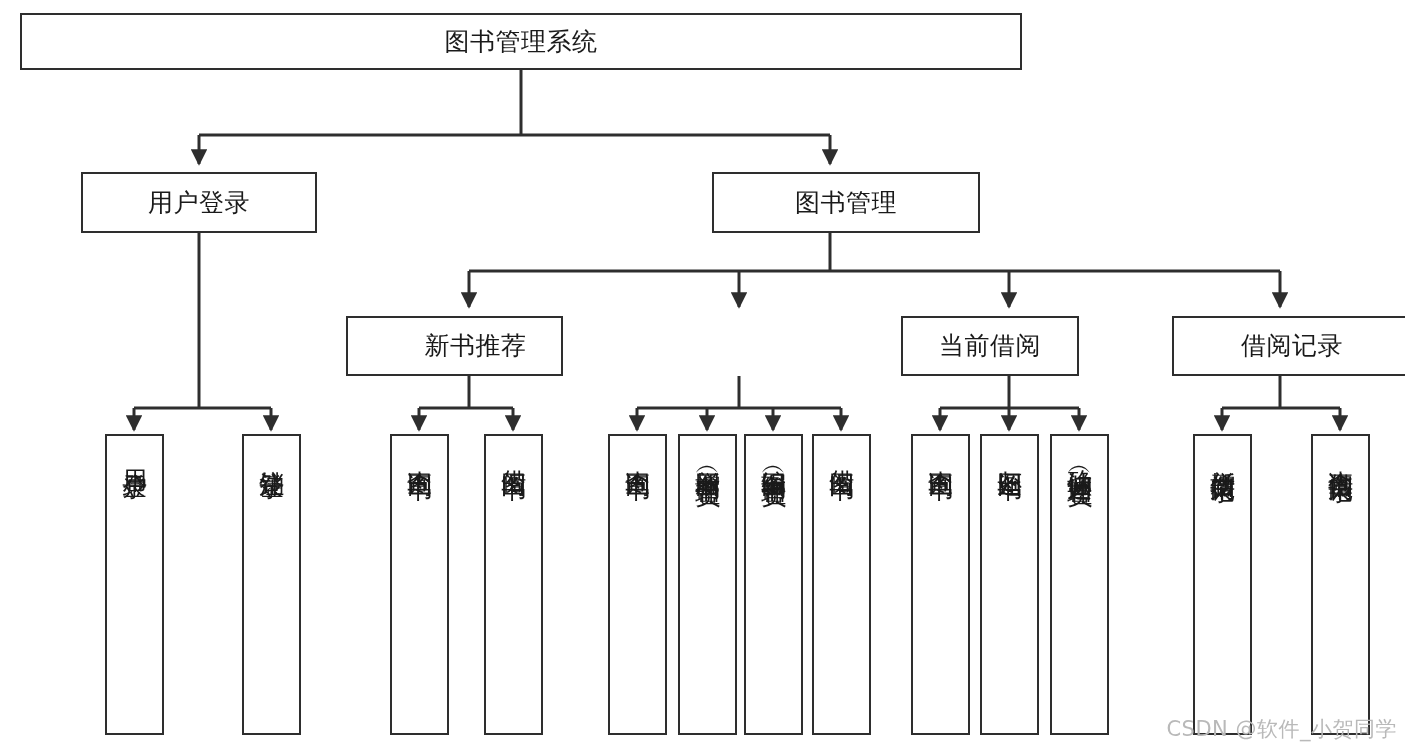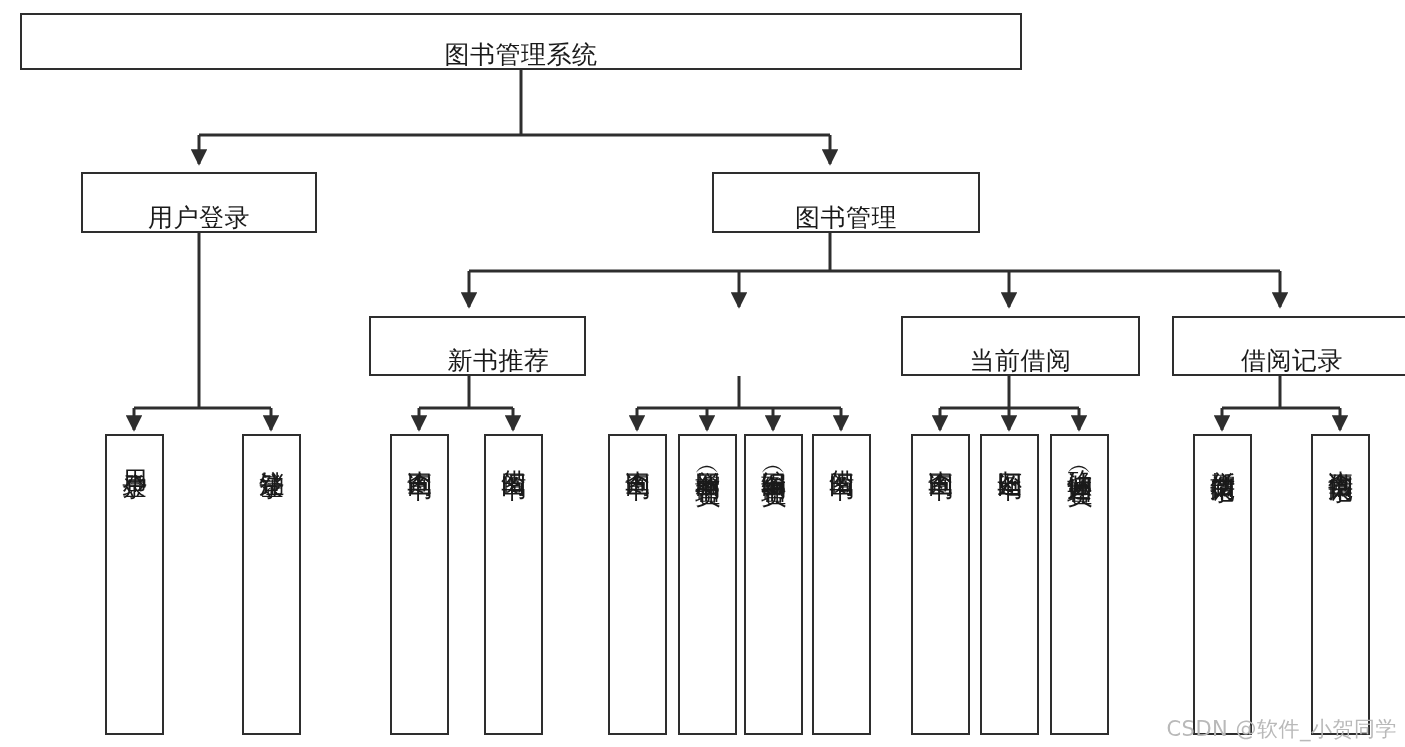--- a/index.html
+++ b/index.html
@@ -26,21 +26,21 @@
     width: 1405px;
     height: 747px;
     pointer-events: none;
   }
   .node {
     position: absolute;
     box-sizing: border-box;
     background: #ffffff;
     border: 2px solid #2e2e2e;
     display: flex;
-    align-items: flex-end;
+    align-items: center;
     justify-content: center;
     z-index: 2;
   }
   .node-label {
     display: block;
     text-align: center;
     color: #1a1a1a;
     letter-spacing: 0.5px;
     white-space: nowrap;
   }
@@ -134,26 +134,26 @@
   </div>
 
   <div class="node horiz" style="left:81px; top:172px; width:236px; height:61px;">
     <span class="node-label">用户登录</span>
   </div>
 
   <div class="node horiz" style="left:712px; top:172px; width:268px; height:61px;">
     <span class="node-label">图书管理</span>
   </div>
 
-  <div class="node horiz" style="left:369px; top:316px; width:217px; height:60px;padding-left:42px;">
+  <div class="node horiz" style="left:346px; top:316px; width:217px; height:60px;padding-left:42px;">
     <span class="node-label">新书推荐</span>
   </div>
 
 
-  <div class="node horiz" style="left:901px; top:316px; width:239px; height:60px;">
+  <div class="node horiz" style="left:901px; top:316px; width:178px; height:60px;">
     <span class="node-label">当前借阅</span>
   </div>
 
   <div class="node horiz" style="left:1172px; top:316px; width:240px; height:60px;">
     <span class="node-label">借阅记录</span>
   </div>
 
   <div class="node vert" style="left:105px; top:434px; width:59px; height:301px;">
     <span class="node-label">用户登录</span>
   </div>

